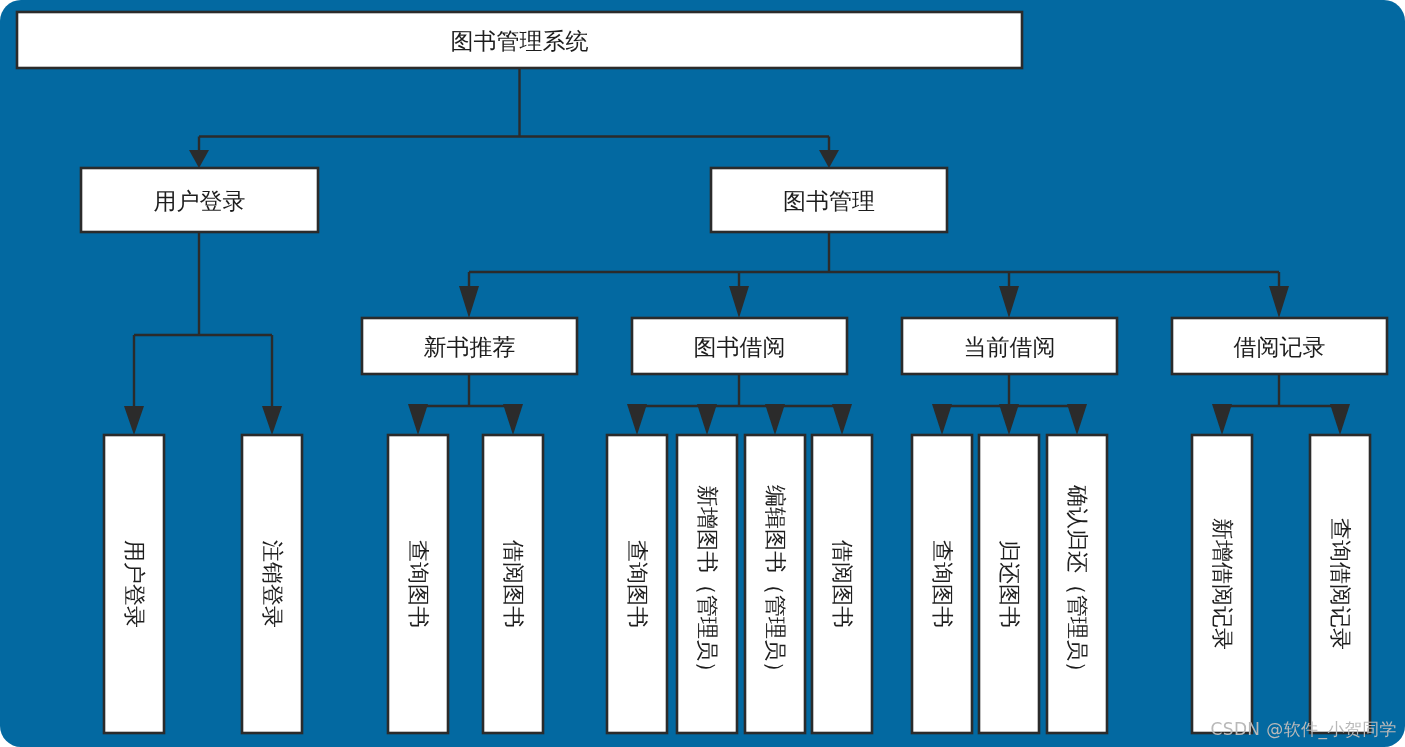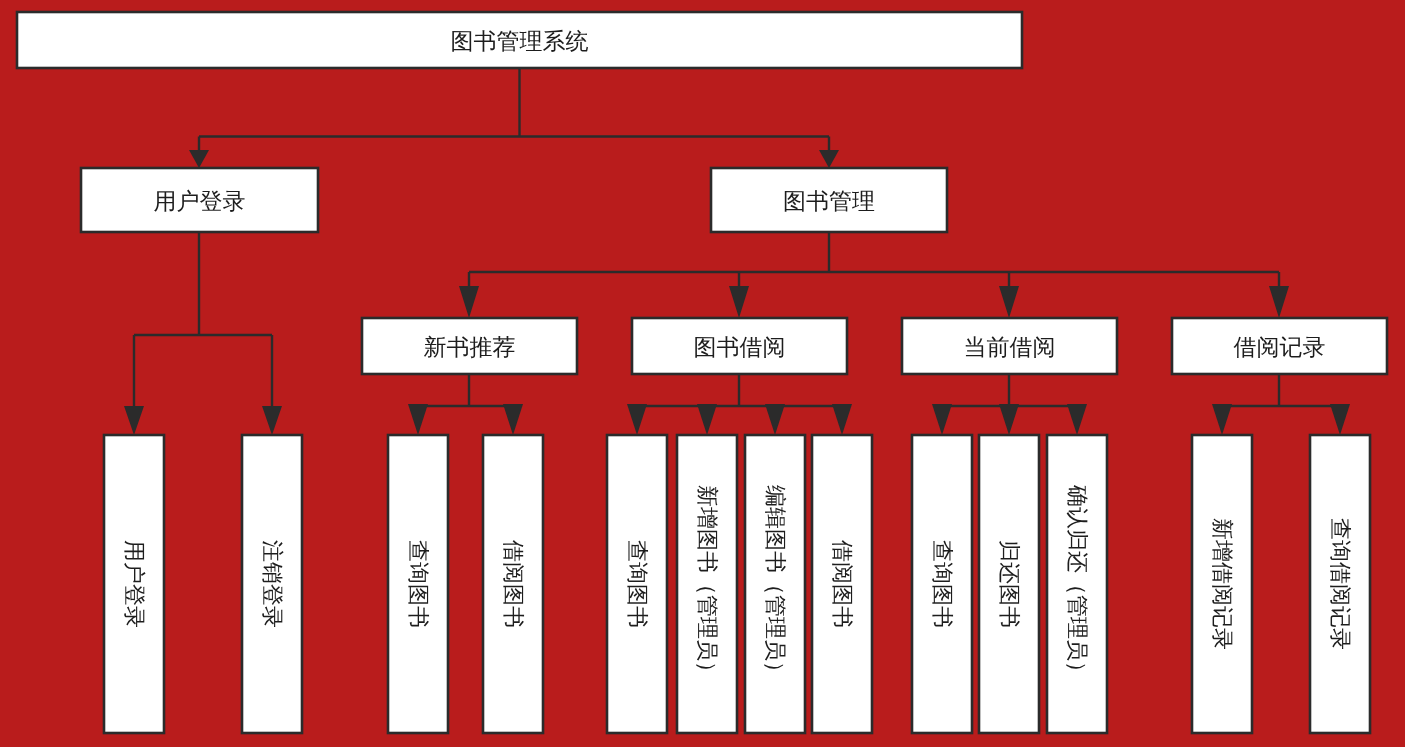--- a/index.html
+++ b/index.html
@@ -10,21 +10,22 @@
   body {
     width: 1405px;
     height: 747px;
     font-family: "DejaVu Sans", "Liberation Sans", sans-serif;
     overflow: hidden;
   }
   #diagram-root {
     position: relative;
     width: 1405px;
     height: 747px;
-    background: #b91c1c;
+    background: #0369a1;
+    border-radius: 21px;
   }
   svg#flow-svg {
     position: absolute;
     left: 0;
     top: 0;
     width: 1405px;
     height: 747px;
     display: block;
   }
   .node-box {
@@ -233,14 +234,15 @@
       <text class="node-label-v" x="1222" y="584" transform="rotate(90 1222 584)">新增借阅记录</text>
     </g>
 
     <g>
       <rect class="node-box" x="1310" y="435" width="60" height="298"></rect>
       <text class="node-label-v" x="1340" y="584" transform="rotate(90 1340 584)">查询借阅记录</text>
     </g>
 
   </svg>
 
+  <div class="watermark-text">CSDN @软件_小贺同学</div>
 
 </div>
 
 </body></html>

